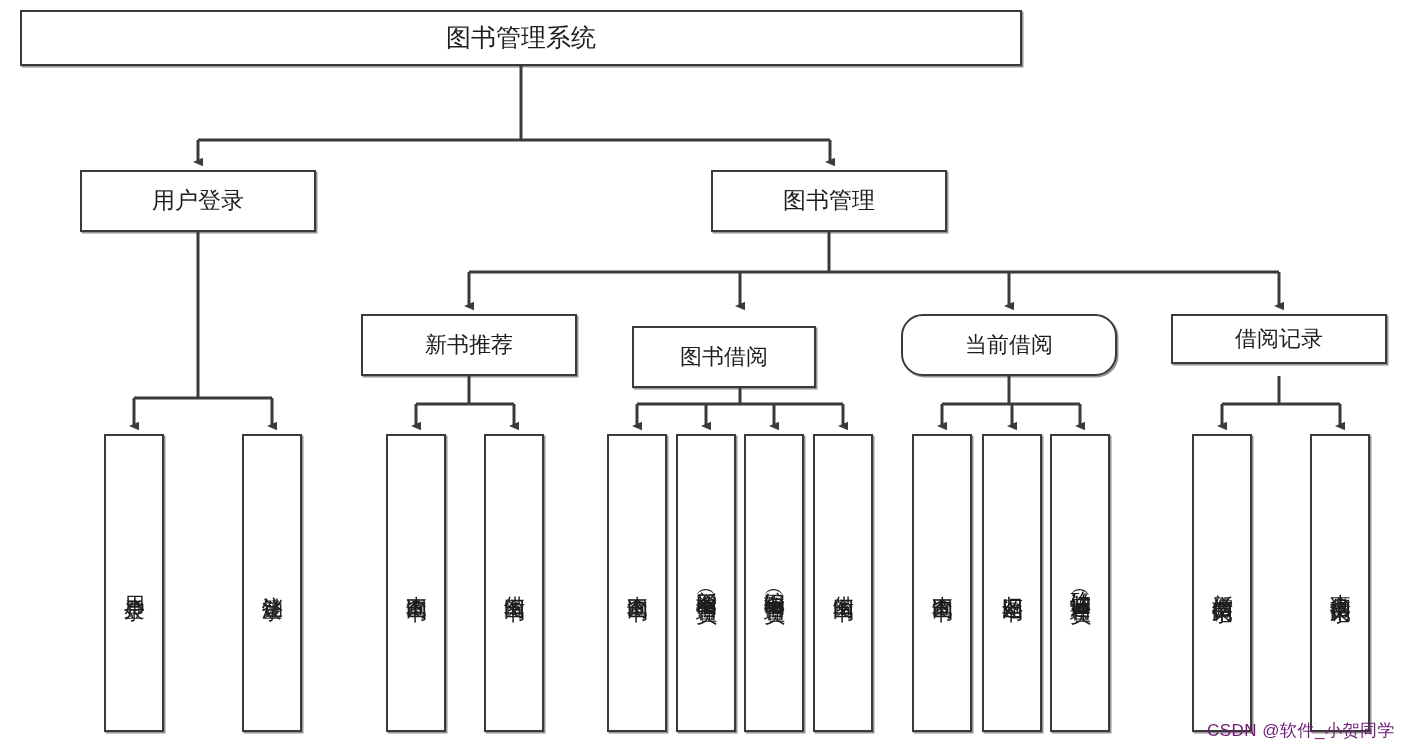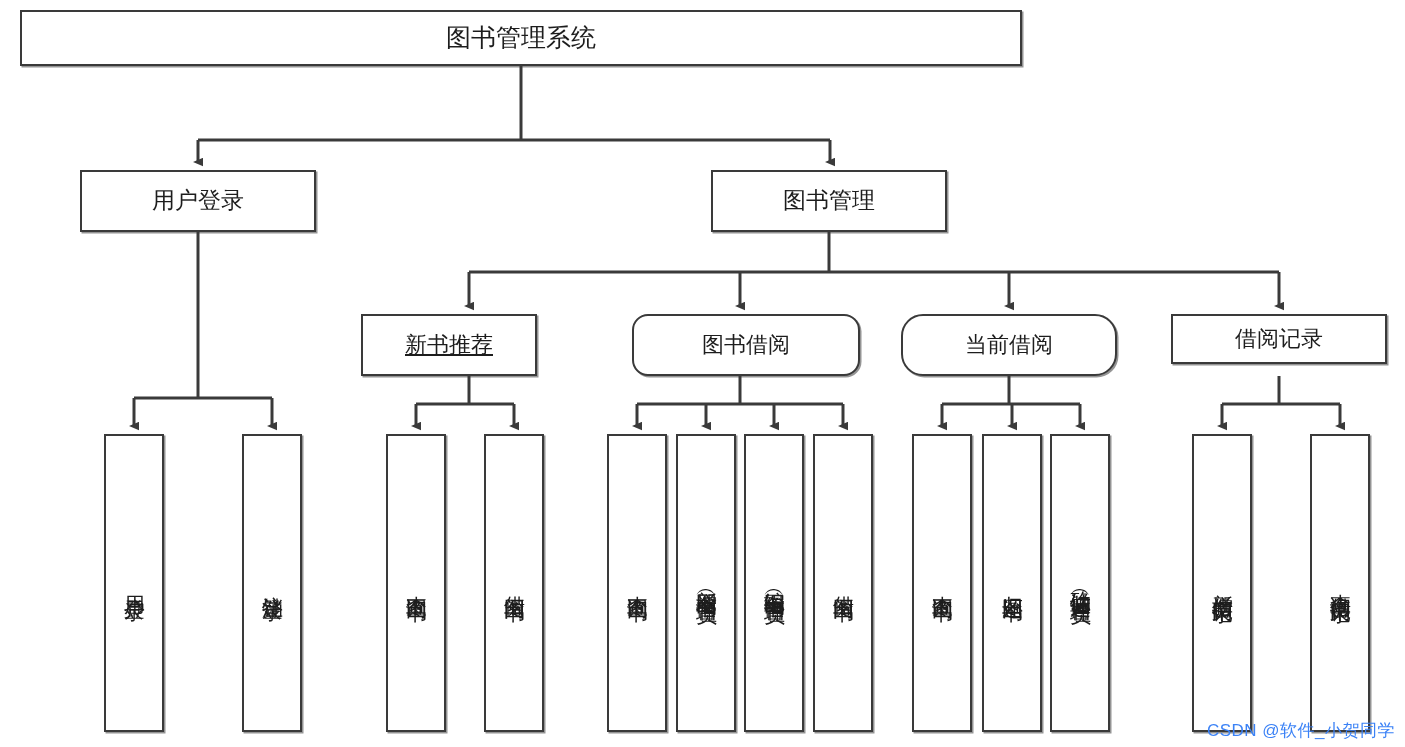--- a/index.html
+++ b/index.html
@@ -60,21 +60,21 @@
     letter-spacing: 2px;
     white-space: normal;
     max-height: 100%;
     text-align: center;
   }
   .watermark {
     position: absolute;
     right: 10px;
     bottom: 5px;
     font-size: 17px;
-    color: #3b82f6;
+    color: #701a75;
     letter-spacing: 0.5px;
     user-select: none;
   }
 </style>
 </head>
 <body>
 
 <div id="canvas">
 
   <svg id="wires" viewBox="0 0 1405 747" xmlns="http://www.w3.org/2000/svg">
@@ -131,24 +131,24 @@
     <span class="label">图书管理系统</span>
   </div>
 
   <div class="node level2" style="left:80px; top:170px; width:236px; height:62px;">
     <span class="label">用户登录</span>
   </div>
   <div class="node level2" style="left:711px; top:170px; width:236px; height:62px;text-align:center;">
     <span class="label">图书管理</span>
   </div>
 
-  <div class="node level3" style="left:361px; top:314px; width:176px; height:62px;text-decoration:underline;">
+  <div class="node level3" style="left:361px; top:314px; width:216px; height:62px;">
     <span class="label">新书推荐</span>
   </div>
-  <div class="node level3" style="left:632px; top:314px; width:228px; height:62px;border-radius:16px;">
+  <div class="node level3" style="left:632px; top:326px; width:184px; height:62px;">
     <span class="label">图书借阅</span>
   </div>
   <div class="node level3" style="left:901px; top:314px; width:216px; height:62px;border-radius:22px;">
     <span class="label">当前借阅</span>
   </div>
   <div class="node level3" style="left:1171px; top:314px; width:216px; height:50px;">
     <span class="label">借阅记录</span>
   </div>
 
   <div class="node leaf" style="left:104px; top:434px; width:60px; height:298px;">

